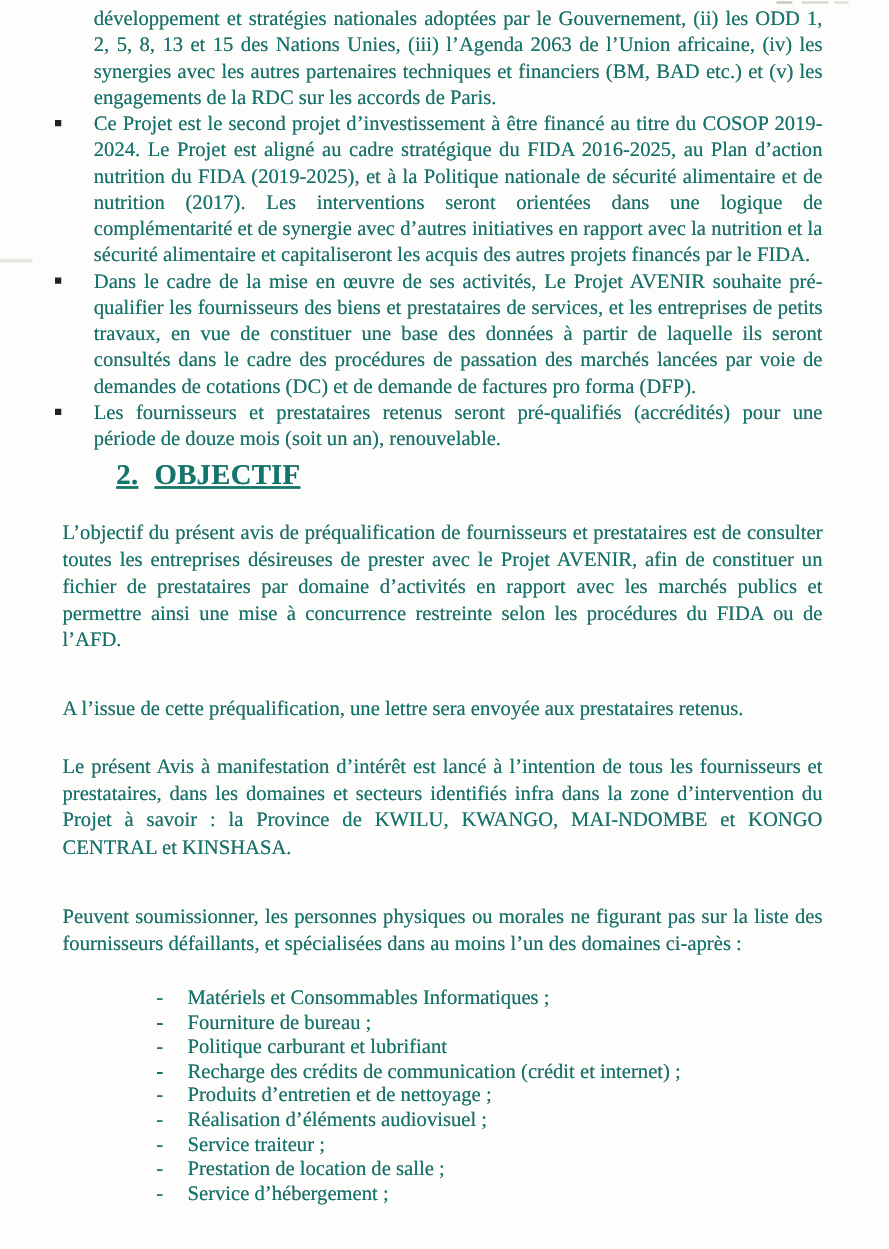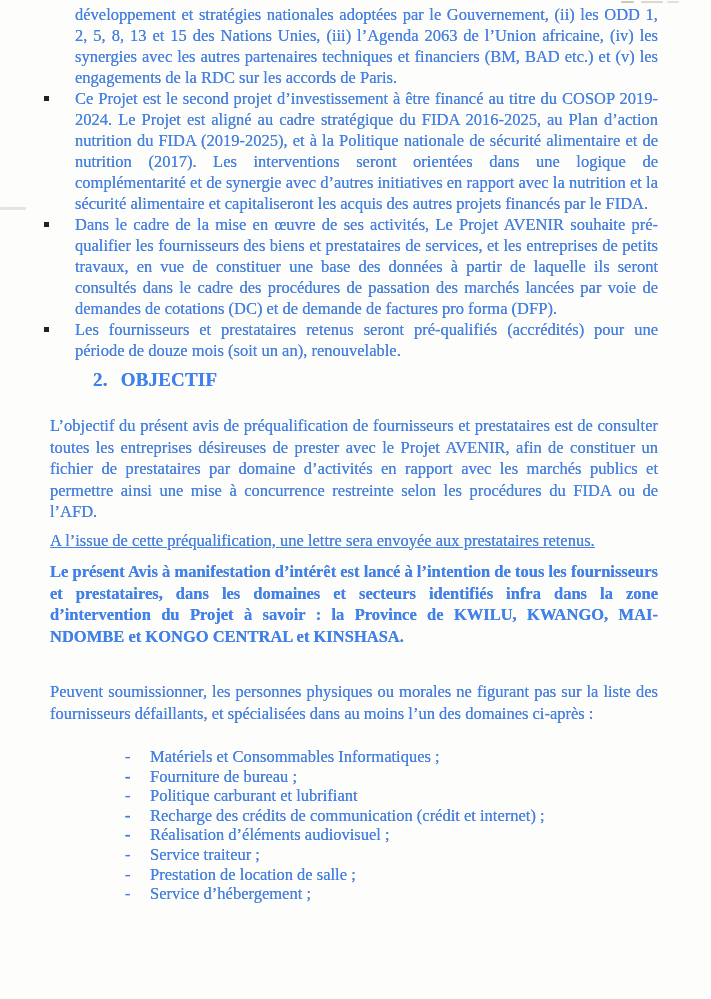--- a/index.html
+++ b/index.html
@@ -11,21 +11,21 @@
     width: 711px;
     height: 999px;
   }
   .page {
     position: relative;
     width: 711px;
     height: 999px;
     background: #fdfdfb;
     overflow: hidden;
     font-family: "Liberation Serif", "DejaVu Serif", serif;
-    color: #3b82f6;
+    color: #0f766e;
   }
   .scan-artifact {
     position: absolute;
     border-radius: 1px;
   }
   .artifact-a { left: 621px; top: 1px; width: 13px; height: 2px; background: rgba(120,110,90,.38); }
   .artifact-b { left: 641px; top: 1px; width: 22px; height: 2px; background: rgba(150,140,115,.32); }
   .artifact-c { left: 667px; top: 1px; width: 12px; height: 2px; background: rgba(150,140,115,.25); }
   .artifact-d { left: 0px;  top: 207px; width: 26px; height: 3px; background: rgba(195,190,178,.4); }
 
@@ -51,37 +51,38 @@
   .bullet-marker {
     position: absolute;
     left: -31px;
     top: 8px;
     width: 5px;
     height: 5px;
     background: #222225;
   }
   .section-heading {
     margin: 8px 0 0 43px;
-    font-size: 19px;
+    font-size: 23px;
     line-height: 22px;
     font-weight: 700;
     letter-spacing: .2px;
     text-shadow: 0 0 .5px rgba(30,30,33,.55);
+    text-decoration: underline;
   }
   .section-heading .num {
     margin-right: 13px;
   }
   .para {
     margin: 0;
     font-size: 16.5px;
     line-height: 21.5px;
   }
   .para-1 { margin-top: 24px; }
-  .para-2 { margin-top: 7px; text-decoration: underline; }
-  .para-3 { margin-top: 10px; font-weight: bold; }
+  .para-2 { margin-top: 33px; }
+  .para-3 { margin-top: 25px; }
   .para-4 { margin-top: 34px; }
   .domain-list {
     list-style: none;
     margin: 23px 0 0 75px;
     padding: 0;
     font-size: 16.5px;
     line-height: 19.6px;
   }
   .domain-item {
     position: relative;
@@ -154,20 +155,21 @@
       </li>
       <li class="domain-item">
         <span class="dash-marker">-</span>
       </li>
       <li class="domain-item">
         <span class="dash-marker">-</span>
         <span class="domain-text">Recharge des crédits de communication (crédit et internet) ;</span>
       </li>
       <li class="domain-item">
         <span class="dash-marker">-</span>
+        <span class="domain-text">Produits d’entretien et de nettoyage ;</span>
       </li>
       <li class="domain-item">
         <span class="dash-marker">-</span>
         <span class="domain-text">Réalisation d’éléments audiovisuel ;</span>
       </li>
       <li class="domain-item">
         <span class="dash-marker">-</span>
         <span class="domain-text">Service traiteur ;</span>
       </li>
       <li class="domain-item">

